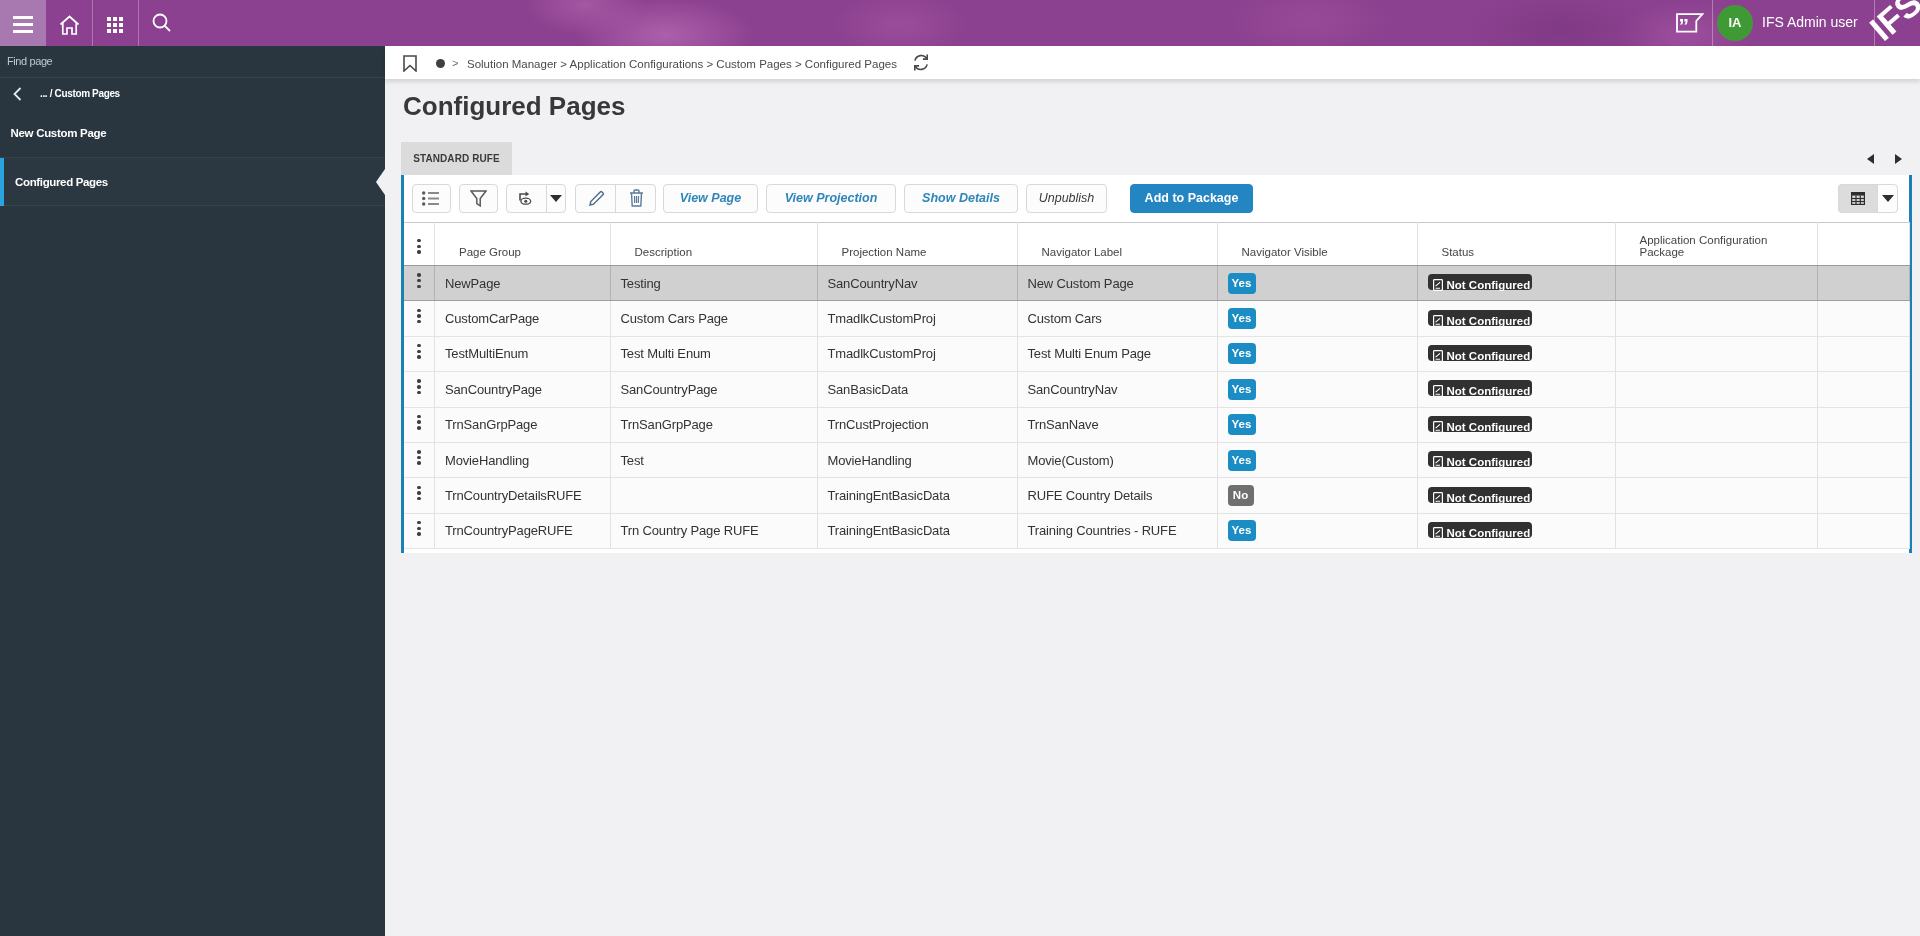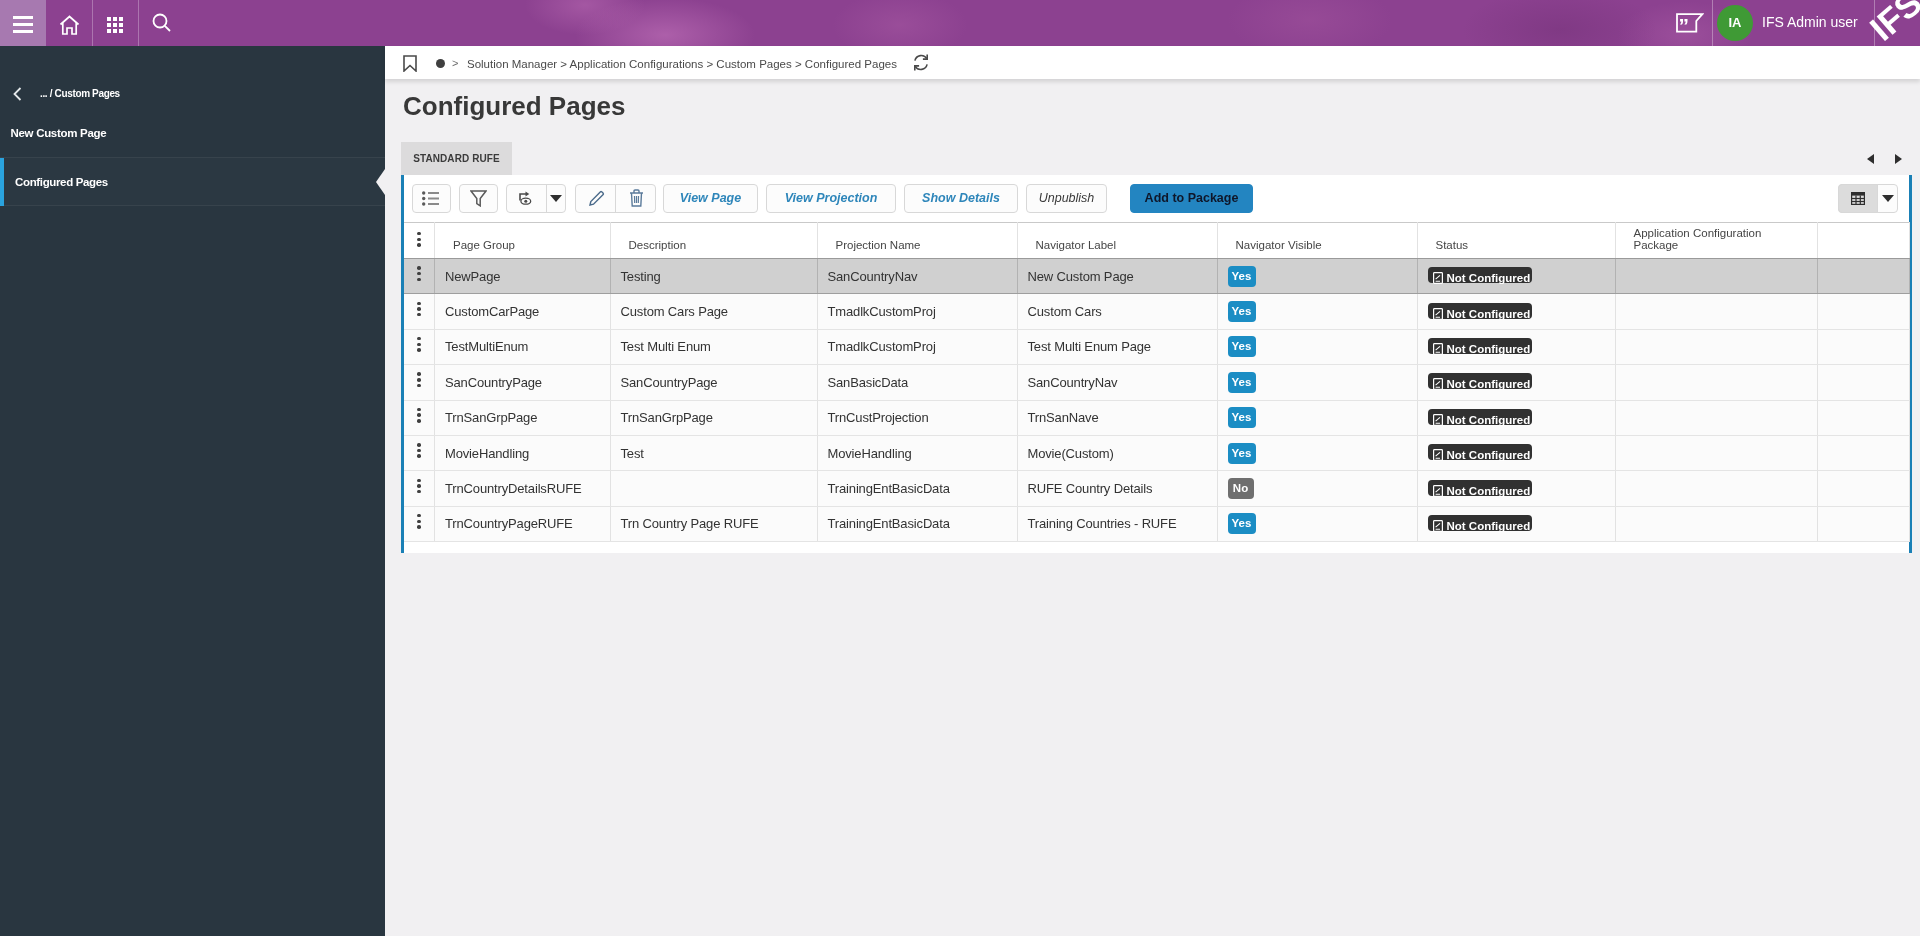--- a/index.html
+++ b/index.html
@@ -63,28 +63,28 @@
 
 
 #panel { position:absolute; left:401px; top:175px; width:1511px; height:378px; background:#fff;
   border-left:3px solid #1a80b6; border-right:3px solid #1a80b6; }
 
 
 .ibtn { position:absolute; top:9px; height:29px; background:#fcfcfc; border:1px solid #d8d8d8; border-radius:4px; }
 .tbx { position:absolute; top:9px; height:29px; background:#fcfcfc; border:1px solid #d8d8d8; border-radius:4px;
   font-size:12.5px; font-weight:bold; color:#2e86ba; text-align:center; line-height:27px;font-style:italic; }
 #btn-add { position:absolute; top:9px; height:29px; background:#2385c1; border:1px solid #2385c1; border-radius:4px;
-  font-size:12.5px; font-weight:bold; color:#0f172a; text-align:center; line-height:27px; }
+  font-size:12.5px; font-weight:bold; color:#ffffff; text-align:center; line-height:27px; }
 
 
 #grid { position:absolute; left:0px; top:47px; width:1505px; }
 #grid table { border-collapse:collapse; table-layout:fixed; width:1505px; }
 #grid th { border-top:1px solid #c9c9c9; border-bottom:1.5px solid #9a9a9a; border-right:1px solid #e2e2e2;
   font-size:11.5px; font-weight:normal; color:#454545; text-align:left; vertical-align:bottom;
-  padding:0 0 7px 18px; height:36px; background:#fff; }
+  padding:0 0 7px 24px; height:43px; background:#fff; }
 #grid td { border-bottom:1px solid #e4e4e4; border-right:1px solid #e2e2e2; font-size:13px; letter-spacing:-0.15px;
   color:#333; padding:0 0 0 10px; height:35.4px; background:#fbfbfb; }
 #grid tr.sel td { background:#d0d0d0; border-bottom:1px solid #9e9e9e; border-right:1px solid #b2b2b2; }
 .kebab { display:inline-block; width:3px; }
 .dot { display:block; width:3.5px; height:3.5px; border-radius:50%; background:#3f3f3f; margin:0 0 2.2px 0; }
 .badge { display:inline-block; height:21px; border-radius:4px; color:#fff; font-size:11.5px; font-weight:bold;
   line-height:21px; text-align:center; letter-spacing:0; }
 .byes { background:#1b8dc4; width:28px; }
 .bno  { background:#6f6f6f; width:26px; }
 .bnc  { background:#313131; width:104px; height:16px; line-height:23px; text-align:left; padding-left:5px; }
@@ -129,20 +129,21 @@
     <text x="2.6" y="19.5" fill="#fff" font-size="21" font-weight="bold">”</text>
   </svg>
   <div class="vsep" style="left:1712px;background:rgba(255,255,255,0.32)"></div>
   <div class="vsep" style="left:1874px;background:rgba(255,255,255,0.32)"></div>
   <div id="avatar">IA</div>
   <div id="uname">IFS Admin user</div>
   <div id="ifslogo">IFS</div>
 </div>
 
 <div id="sidebar">
+  <div id="findpage">Find page</div>
   <div id="backrow">
       <svg style="position:absolute;left:13px;top:8px" width="9" height="14" viewBox="0 0 9 14">
         <path d="M7.5 1 L1.5 7 L7.5 13" fill="none" stroke="#e4e8ea" stroke-width="1.8"></path>
       </svg>
       <span class="txt">... / Custom Pages</span>
     </div>
   <div id="navitem1">New Custom Page</div>
   <div id="navitem2"><div class="accent"></div>Configured Pages</div>
 </div>
 <div id="notch"></div>

